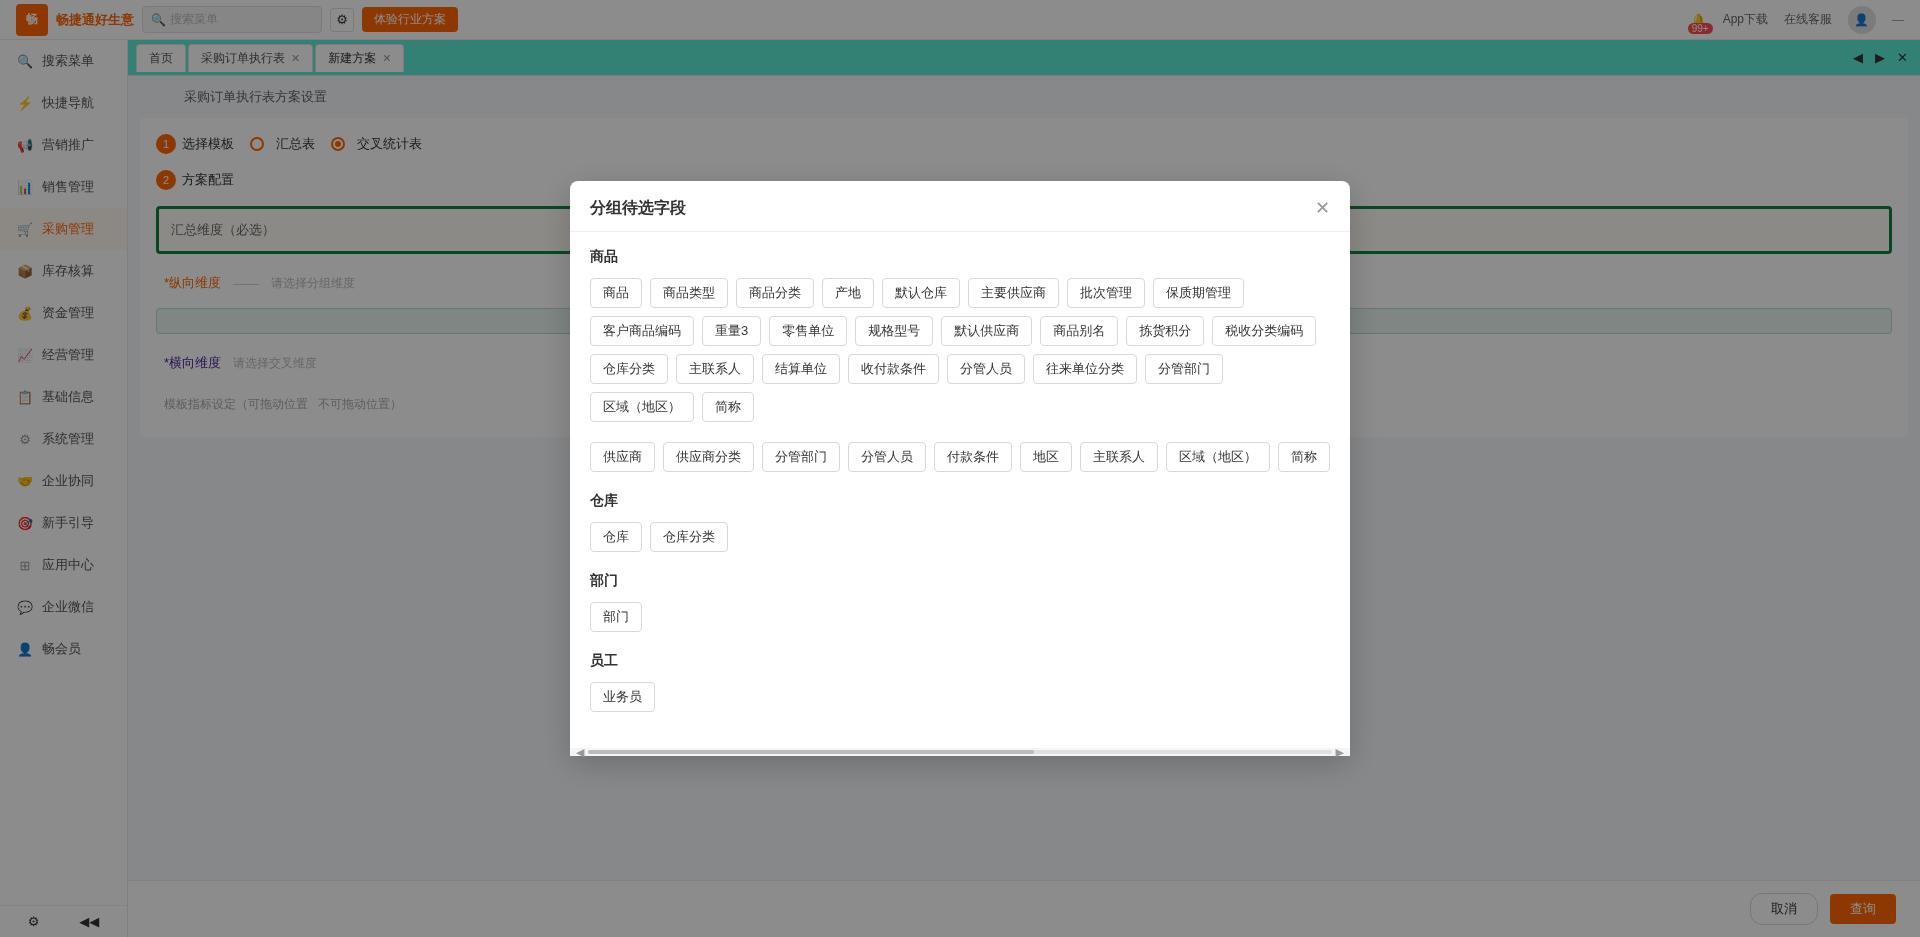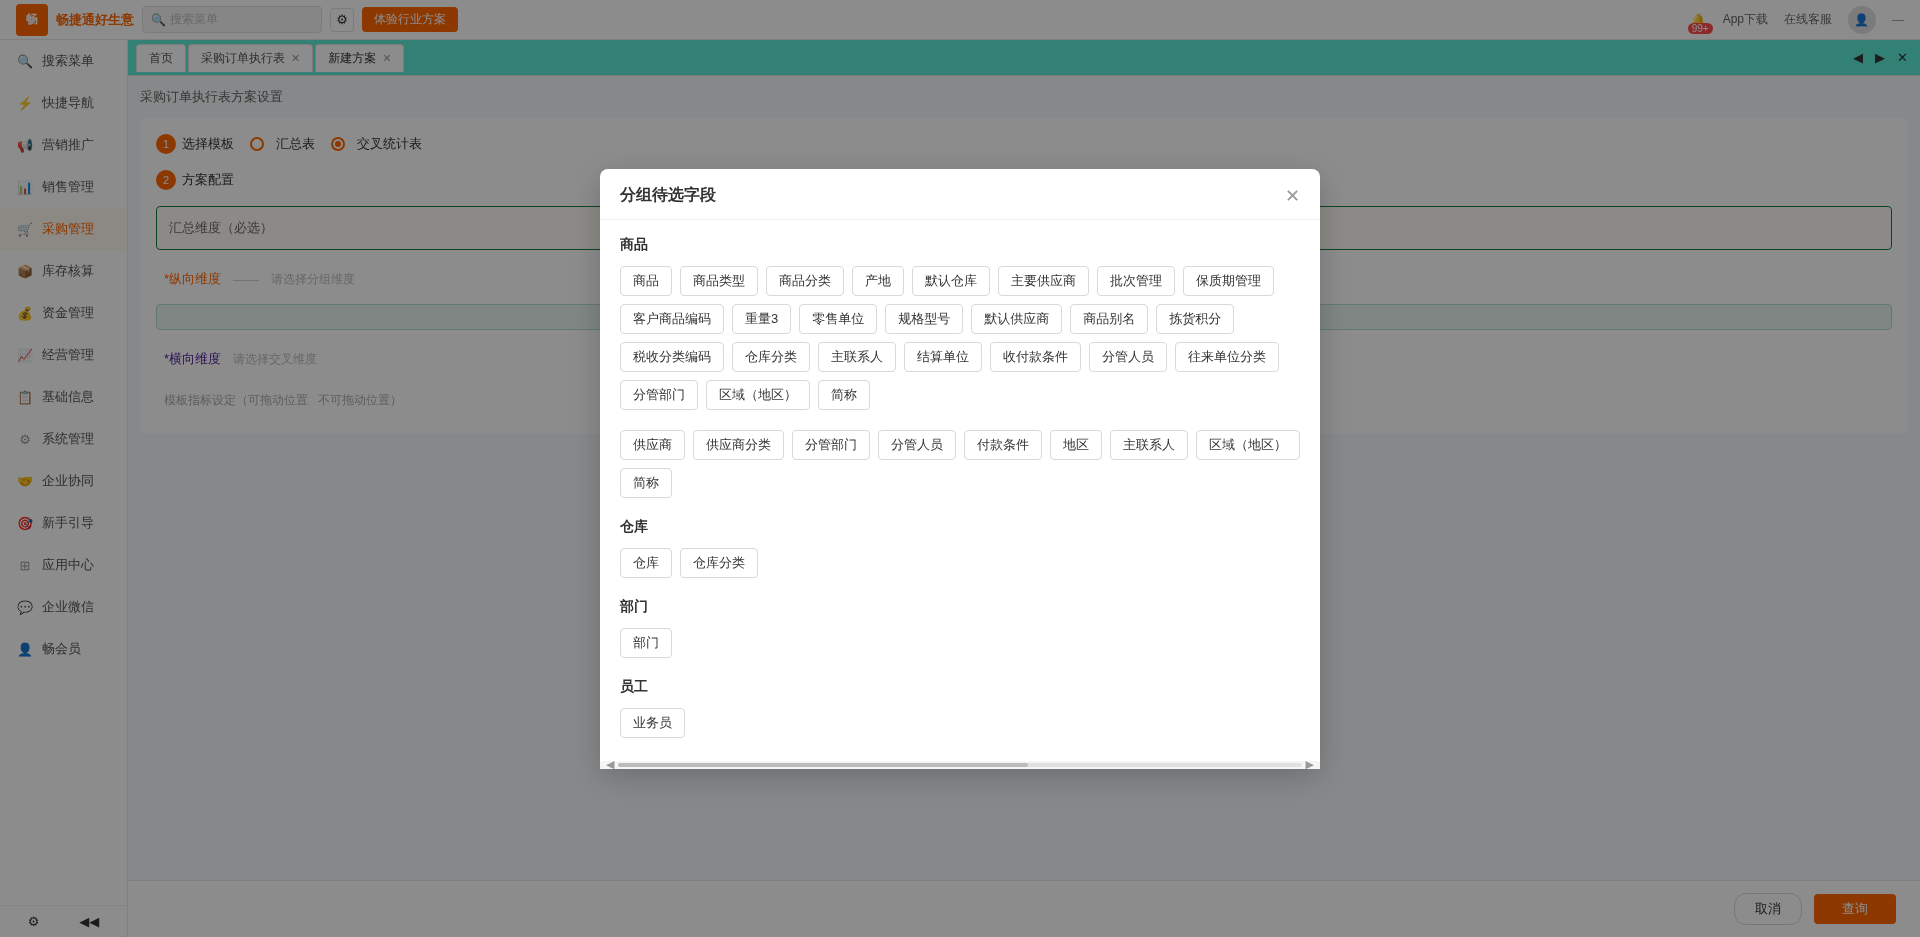--- a/index.html
+++ b/index.html
@@ -23,40 +23,40 @@
     .sidebar-bottom { margin-top: auto; border-top: 1px solid #f0f0f0; display: flex; align-items: center; justify-content: space-around; padding: 8px; }
 
     
     .tab-bar { position: fixed; top: 40px; left: 128px; right: 0; height: 36px; background: #5eead4; display: flex; align-items: center; padding: 0 8px; gap: 2px; z-index: 98; border-bottom: 1px solid #e0e0e0; }
     .tab { height: 28px; padding: 0 12px; border-radius: 4px 4px 0 0; display: flex; align-items: center; gap: 6px; font-size: 12px; cursor: pointer; background: #fff; border: 1px solid #e0e0e0; border-bottom: none; color: #555; }
     .tab.active { background: #fff; color: #333; font-weight: 500; }
     .tab-close { color: #999; font-size: 11px; cursor: pointer; }
 
     
     .main { position: fixed; top: 76px; left: 128px; right: 0; bottom: 0; background: #f5f7fa; overflow: auto; padding: 12px; }
-    .page-title { font-size: 13px; color: #666; margin-bottom: 12px; }
+    .page-title { font-size: 13px; color: #666; margin-bottom: 12px; margin-left: 44px; }
 
     
     .content-area { background: #fff; border-radius: 4px; padding: 16px; }
 
     
     .steps { display: flex; align-items: center; gap: 0; margin-bottom: 16px; }
     .step { display: flex; align-items: center; gap: 6px; }
     .step-num { width: 20px; height: 20px; border-radius: 50%; background: #ff6600; color: white; font-size: 11px; display: flex; align-items: center; justify-content: center; }
     .step-label { font-size: 13px; color: #333; margin-right: 16px; }
     .radio-group { display: flex; gap: 16px; align-items: center; font-size: 13px; }
     .radio-item { display: flex; align-items: center; gap: 12px; cursor: pointer; }
     .radio-dot { width: 14px; height: 14px; border-radius: 50%; border: 2px solid #ff6600; display: flex; align-items: center; justify-content: center; }
     .radio-dot.checked::after { content: ''; width: 6px; height: 6px; border-radius: 50%; background: #ff6600; display: block; }
 
     
     .overlay { position: fixed; top: 0; left: 0; right: 0; bottom: 0; background: rgba(0,0,0,0.45); z-index: 200; display: flex; align-items: center; justify-content: center; }
 
     
-    .modal { background: #fff; border-radius: 8px; width: 720px; max-height: 600px; display: flex; flex-direction: column; position: relative; box-shadow: 0 8px 32px rgba(0,0,0,0.2); }
+    .modal { background: #fff; border-radius: 8px; width: 780px; max-height: 600px; display: flex; flex-direction: column; position: relative; box-shadow: 0 8px 32px rgba(0,0,0,0.2); }
     .modal-header { padding: 16px 20px 12px; border-bottom: 1px solid #f0f0f0; display: flex; align-items: center; justify-content: space-between; flex-shrink: 0; }
     .modal-title { font-size: 16px; font-weight: 600; color: #333; }
     .modal-close { color: #999; cursor: pointer; font-size: 18px; }
     .modal-body { flex: 1; overflow-y: auto; padding: 16px 20px; }
 
     
     .section { margin-bottom: 20px; }
     .section-title { font-size: 14px; font-weight: 600; color: #333; margin-bottom: 12px; }
     .field-grid { display: flex; flex-wrap: wrap; gap: 8px; }
     .field-tag { background: #fff; border: 1px solid #d9d9d9; border-radius: 4px; padding: 5px 12px; font-size: 13px; color: #333; cursor: pointer; white-space: nowrap; transition: all 0.2s; }
@@ -67,21 +67,21 @@
     .modal-body::-webkit-scrollbar-thumb { background: #ccc; border-radius: 3px; }
 
     
     .modal-hscroll { height: 8px; background: #f5f5f5; display: flex; align-items: center; padding: 0 2px; }
     .hscroll-track { flex: 1; height: 4px; background: #e0e0e0; border-radius: 2px; position: relative; }
     .hscroll-thumb { width: 60%; height: 4px; background: #bbb; border-radius: 2px; }
 
     
     .bottom-actions { position: fixed; bottom: 0; right: 0; left: 128px; background: #fff; padding: 12px 24px; display: flex; align-items: center; justify-content: flex-end; gap: 12px; border-top: 1px solid #e8e8e8; z-index: 150; }
     .btn-cancel { background: #fff; border: 1px solid #d9d9d9; color: #333; padding: 6px 20px; border-radius: 12px; cursor: pointer; font-size: 13px; }
-    .btn-confirm { background: #ff6600; border: none; color: white; padding: 6px 28px; border-radius: 4px; cursor: pointer; font-size: 13px; }
+    .btn-confirm { background: #ff6600; border: none; color: white; padding: 6px 20px; border-radius: 4px; cursor: pointer; font-size: 13px; }
   </style>
 </head>
 <body>
 
 <div class="header">
   <div class="header-left">
     <div class="logo">
       <span>畅</span>
     </div>
     <div class="logo-text">畅捷通好生意</div>
@@ -208,21 +208,21 @@
           <span>交叉统计表</span>
         </div>
       </div>
     </div>
     <div class="steps">
       <div class="step">
         <div class="step-num">2</div>
         <span class="step-label">方案配置</span>
       </div>
     </div>
-    <div style="padding:12px;background:#fffbf5;border:1px solid #15803d;border-radius:4px;margin-bottom:12px;font-size:13px;color:#666">
+    <div style="padding:12px;background:#fffbf5;border:3px solid #15803d;border-radius:4px;margin-bottom:12px;font-size:13px;color:#666">
       汇总维度（必选）
     </div>
     <div style="display:flex;align-items:center;gap:12px;padding:8px;margin-bottom:8px">
       <span style="color:#ff6600;font-size:13px">*纵向维度</span>
       <span style="color:#ccc">——</span>
       <span style="color:#bbb;font-size:12px">请选择分组维度</span>
     </div>
     <div style="padding:12px;background:#e8f4f0;border:1px solid #b0ddd0;border-radius:4px;margin-bottom:12px;font-size:13px;color:#666">
     </div>
     <div style="display:flex;align-items:center;gap:12px;padding:8px;margin-bottom:8px">

